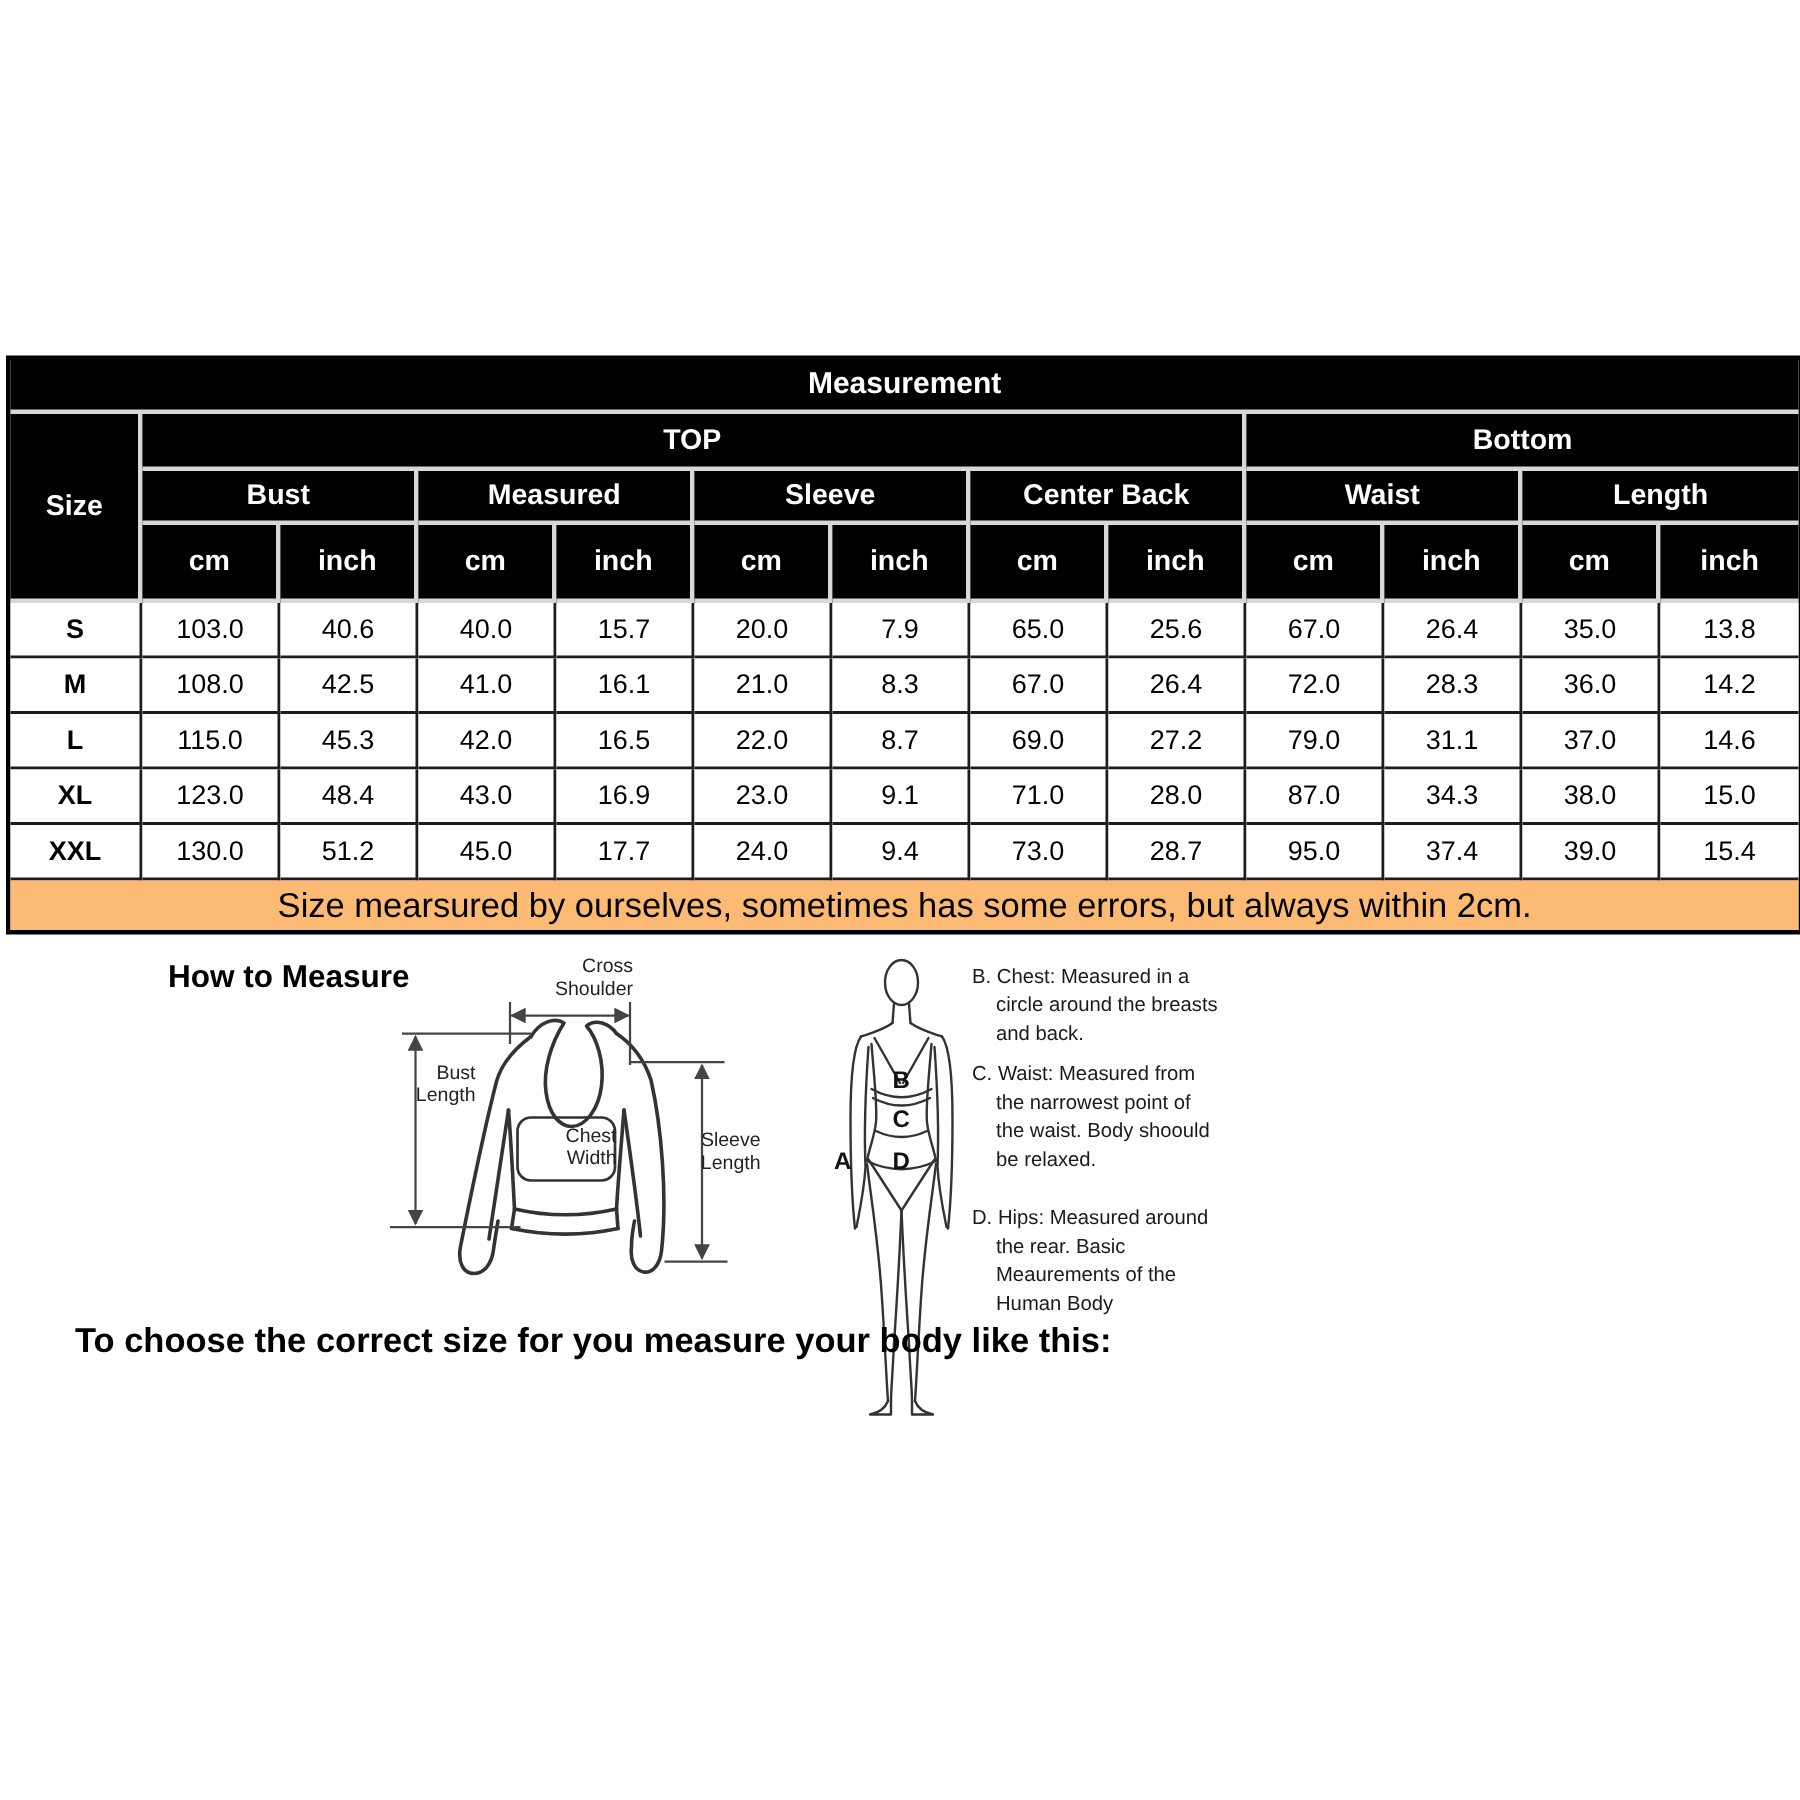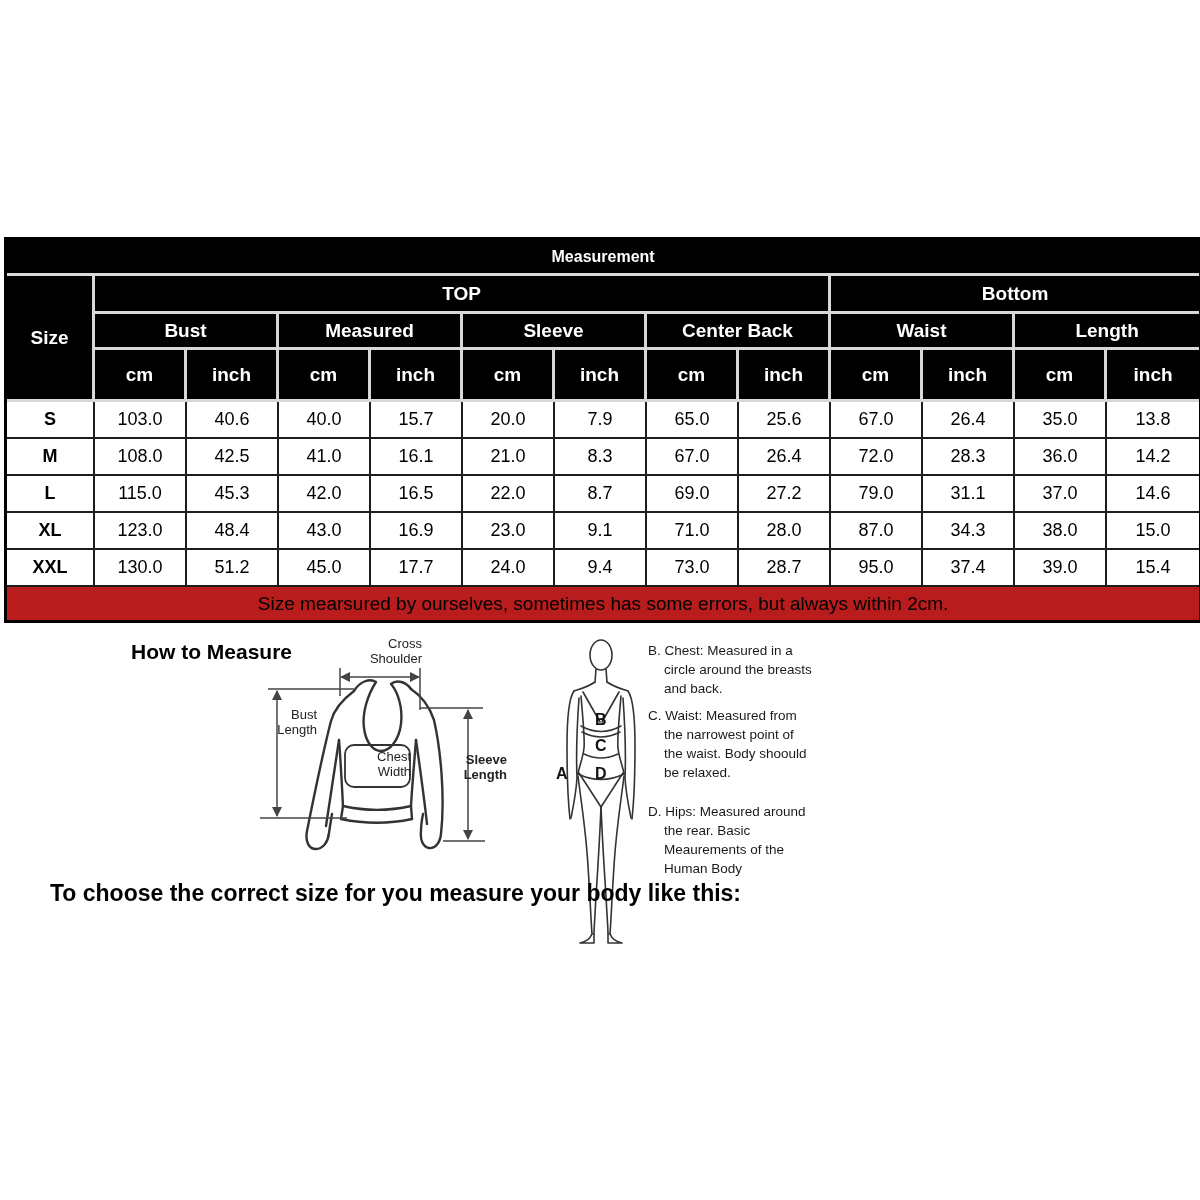--- a/index.html
+++ b/index.html
@@ -14,38 +14,38 @@
     border:3px solid #000;
   }
   table.chart th,table.chart td{
     box-sizing:border-box;text-align:center;vertical-align:middle;
     padding:0;overflow:hidden;white-space:nowrap;
   }
   th.dark{
     background:#000;color:#fff;font-weight:bold;font-size:19px;
     border-right:3px solid #d8d8d8;border-bottom:3px solid #d8d8d8;
   }
-  th.title-cell{font-size:16px;}
+  th.title-cell{font-size:20px;}
   td.val{
     background:#fff;color:#000;font-size:18px;
     border-right:2px solid #1d1d1d;border-bottom:2px solid #1d1d1d;
   }
   td.size-cell{font-weight:bold;}
   td.note-cell{
-    background:#b91c1c;font-size:19px;border-right:none;border-bottom:none;white-space:normal;
+    background:#fdba74;font-size:23px;border-right:none;border-bottom:none;white-space:normal;
   }
   table.chart th:last-child,table.chart td:last-child{border-right:none;}
   tr.r1 th{height:36px;}
   tr.r2 th{height:38px;}
   tr.r3 th{height:36px;}
   tr.r4 th{height:52px;}
   tr.rd td{height:37px;}
   tr.rn td{height:33px;}
   
-  .howto-title{position:absolute;left:112px;top:640px;font-size:21px;font-weight:bold;margin-left:19px;}
+  .howto-title{position:absolute;left:112px;top:640px;font-size:21px;font-weight:bold;}
   .footer-note{position:absolute;left:50px;top:880px;font-size:23px;font-weight:bold;}
   .sketch{position:absolute;}
   .lbl{
     position:absolute;font-size:13px;line-height:1.18;color:#222;text-align:right;
   }
   .instructions{
     position:absolute;left:648px;top:641px;width:164px;
     font-size:13.5px;line-height:19px;color:#1a1a1a;
   }
   .instructions .item{padding-left:16px;text-indent:-16px;}
@@ -219,21 +219,21 @@
       <line x1="10" y1="188" x2="97" y2="188"></line>
       <line x1="218" y1="80" x2="218" y2="209" marker-start="url(#arr)" marker-end="url(#arr)"></line>
       <line x1="170" y1="78" x2="233" y2="78"></line>
       <line x1="193" y1="211" x2="235" y2="211"></line>
     </g>
   </svg>
 
   <div class="lbl" style="left:340px;top:636px;width:82px;">Cross Shoulder</div>
   <div class="lbl" style="left:255px;top:707px;width:62px;">Bust Length</div>
   <div class="lbl" style="left:345px;top:749px;width:66px;">Chest Width</div>
-  <div class="lbl" style="left:443px;top:752px;width:64px;font-weight:bold;">Sleeve Length</div>
+  <div class="lbl" style="left:443px;top:752px;width:64px;">Sleeve Length</div>
 
   <svg class="sketch" style="left:548px;top:626px;" width="112" height="330" viewBox="0 0 112 330">
     <g stroke="#333" stroke-width="1.6" fill="none" stroke-linecap="round" stroke-linejoin="round">
       <ellipse cx="53" cy="29" rx="11" ry="15"></ellipse>
       <path d="M48,43 L47,56 M58,43 L59,56"></path>
       <path d="M47,56 C40,61 32,63 26,65 M59,56 C66,61 74,63 80,65"></path>
       <path d="M26,65 C21,72 19,92 19,120 C19,150 20,175 22,193"></path>
       <path d="M80,65 C85,72 87,92 87,120 C87,150 86,175 84,193"></path>
       <path d="M31,72 C29,100 28,128 29,152 C28,168 25,182 23,192"></path>
       <path d="M75,72 C77,100 78,128 77,152 C78,168 81,182 83,192"></path>

